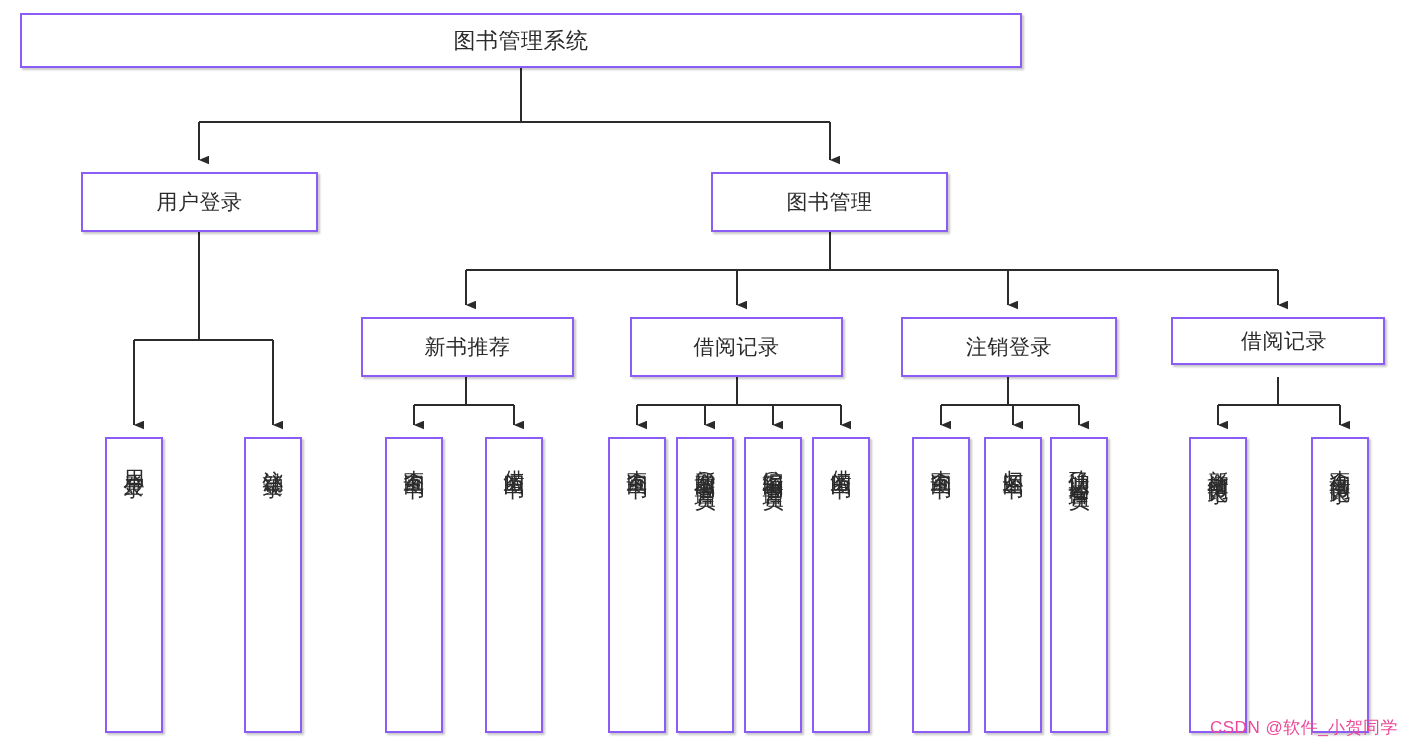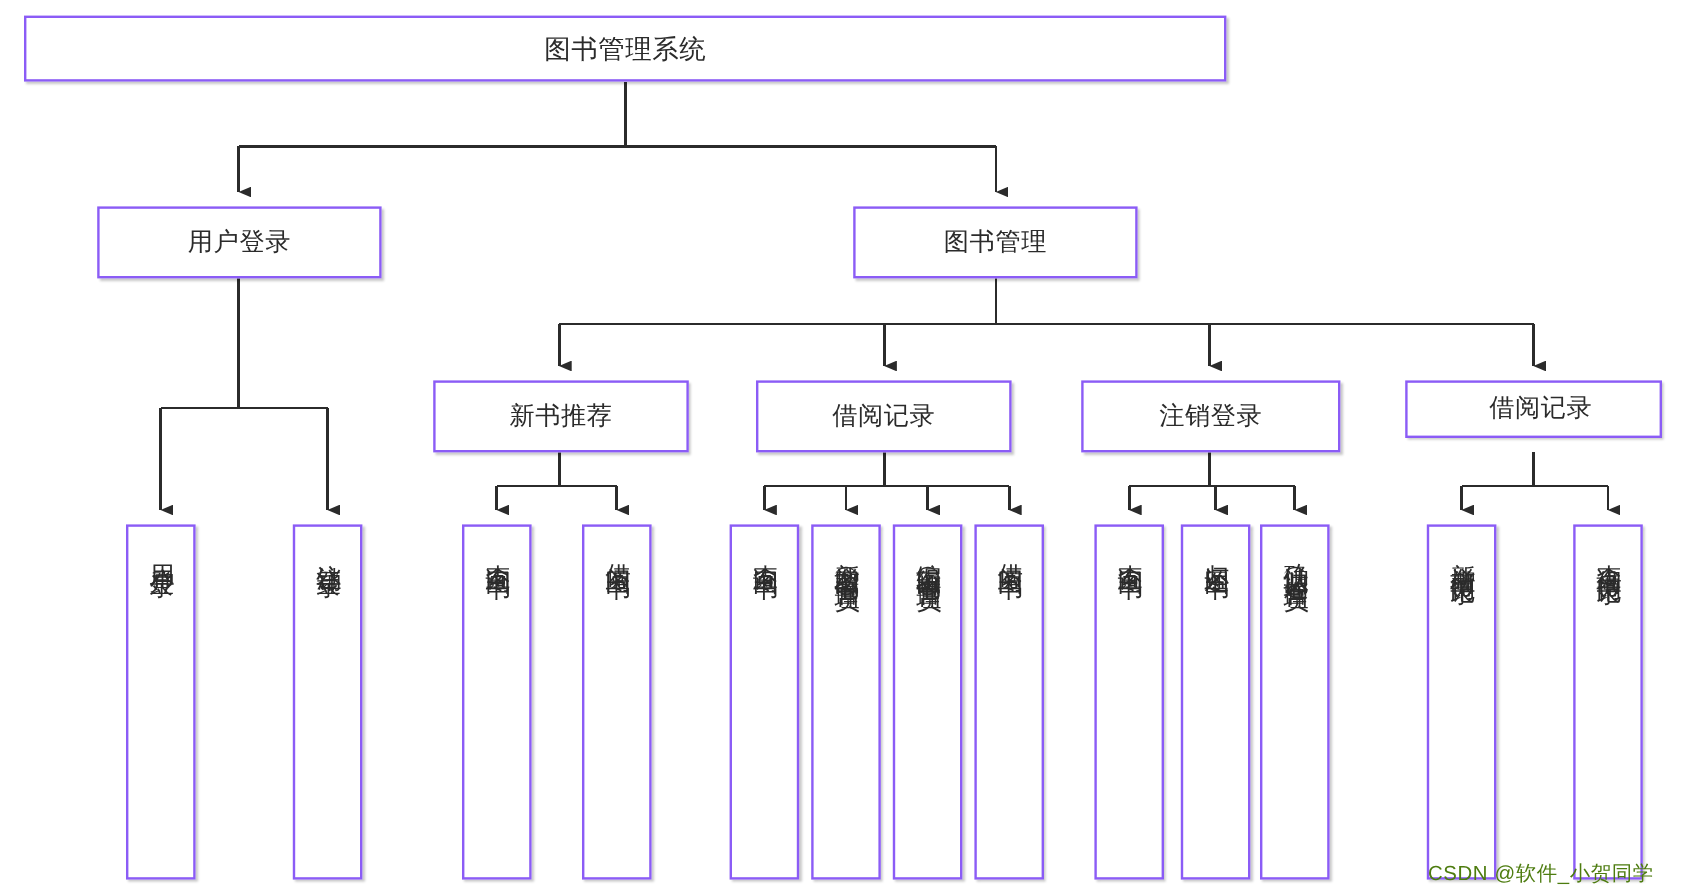--- a/index.html
+++ b/index.html
@@ -33,25 +33,26 @@
   .node-vertical .node-label{
     writing-mode:vertical-rl;
     text-orientation:upright;
     font-size:21px;
     line-height:1.05;
     letter-spacing:3px;
     white-space:normal;
   }
   .watermark{
     position:absolute;
-    color:#4d7c0f;
+    color:#ec4899;
     font-size:17px;
     letter-spacing:0.5px;
     white-space:nowrap;
     pointer-events:none;
+    padding-left:20px;
   }
 </style>
 </head>
 <body>
 
 <div id="diagram-root">
 
   <svg id="flow" viewBox="0 0 1405 747" xmlns="http://www.w3.org/2000/svg">
     <defs>
       <marker id="arrowhead" markerWidth="9" markerHeight="11" refX="4.5" refY="10.4" orient="auto" markerUnits="userSpaceOnUse">

